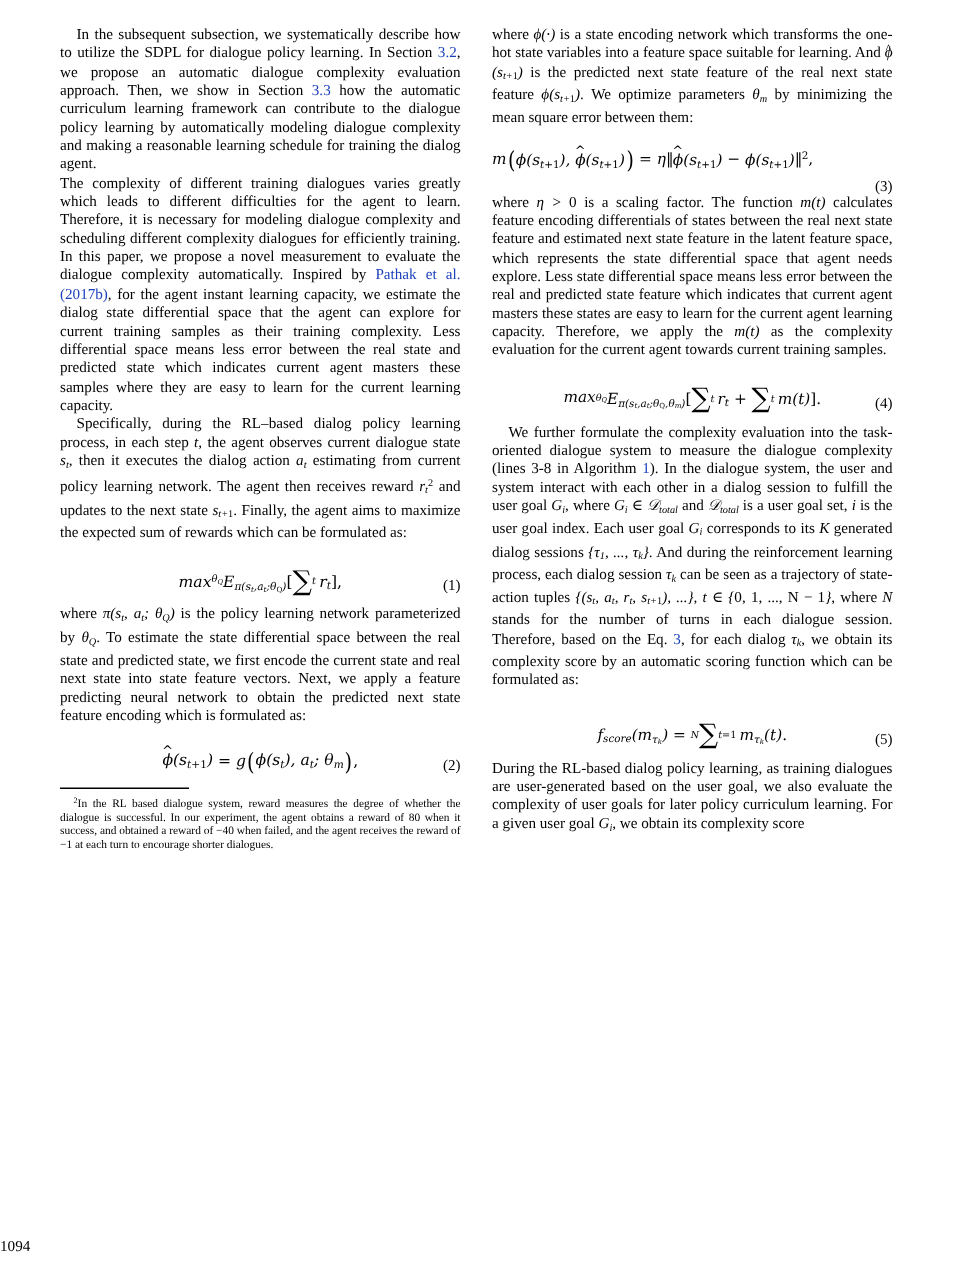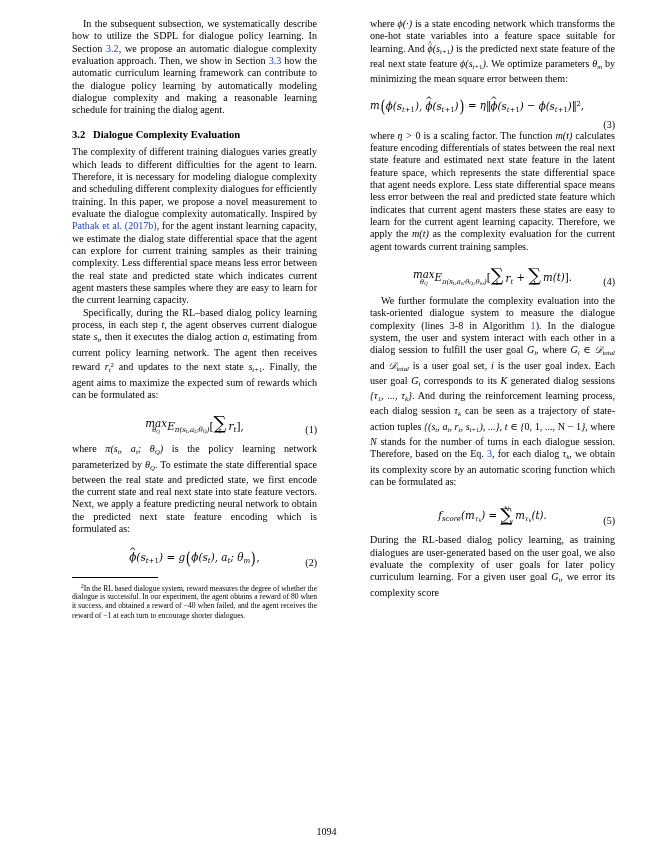--- a/index.html
+++ b/index.html
@@ -22,21 +22,20 @@
     padding: 18px 38px 0 40px;
   }
   .columns {
     display: flex;
     gap: 21px;
     align-items: flex-start;
   }
   .col {
     width: 267px;
     position: relative;
-    margin-left: 32px;
   }
   p {
     margin: 0;
     font-size: 10.1px;
     line-height: 12.35px;
     text-align: justify;
     text-justify: inter-word;
     hyphens: none;
     letter-spacing: -0.01px;
   }
@@ -85,21 +84,20 @@
   .bigop {
     font-size: 1.75em;
     font-style: normal;
     line-height: 0.6;
     position: relative;
     display: inline-block;
     vertical-align: -0.22em;
   }
   .oplim {
     display: inline-flex;
-    flex-direction: column;
     align-items: center;
     vertical-align: middle;
     line-height: 1;
   }
   .oplim .lim {
     font-size: 0.64em;
     font-style: italic;
     margin-top: -1px;
   }
   .oplim .limtop {
@@ -141,36 +139,35 @@
   .footnote .fn-indent { padding-left: 9px; }
   .fnmark {
     font-size: 0.72em;
     vertical-align: 0.5em;
   }
   .pagenum {
     position: absolute;
     left: 0;
     right: 0;
     bottom: 18px;
-    text-align: center;
+    text-align: left;
     font-size: 10.1px;
   }
   .spacer-eq { height: 8px; }
 </style>
 </head>
 <body>
 
 <div class="page">
   <div class="columns">
 
     <div class="col">
 
       <p class="indent"><span>In the subsequent subsection, we systematically describe how to utilize the SDPL for dialogue policy learning.  In Section </span><span class="lnk">3.2</span><span>, we propose an automatic dialogue complexity evaluation approach. Then, we show in Section </span><span class="lnk">3.3</span><span> how the automatic curriculum learning framework can contribute to the dialogue policy learning by automatically modeling dialogue complexity and making a reasonable learning schedule for training the dialog agent.</span></p>
 
-      <div class="sec-head"><span class="num">3.2</span><span>Dialogue Complexity Evaluation</span></div>
 
       <p class="noindent"><span>The complexity of different training dialogues varies greatly which leads to different difficulties for the agent to learn.  Therefore, it is necessary for modeling dialogue complexity and scheduling different complexity dialogues for efficiently training. In this paper, we propose a novel measurement to evaluate the dialogue complexity automatically. Inspired by </span><span class="lnk">Pathak et al. (2017b)</span><span>, for the agent instant learning capacity, we estimate the dialog state differential space that the agent can explore for current training samples as their training complexity. Less differential space means less error between the real state and predicted state which indicates current agent masters these samples where they are easy to learn for the current learning capacity.</span></p>
 
       <p class="indent"><span>Specifically, during the RL–based dialog policy learning process, in each step </span><span class="mi">t</span><span>, the agent observes current dialogue state </span><span class="mi">s<span class="sub">t</span></span><span>, then it executes the dialog action </span><span class="mi">a<span class="sub">t</span></span><span> estimating from current policy learning network. The agent then receives reward </span><span class="mi">r<span class="sub">t</span></span><span class="sup">2</span><span> and updates to the next state </span><span class="mi">s<span class="sub">t+<span class="mr">1</span></span></span><span>. Finally, the agent aims to maximize the expected sum of rewards which can be formulated as:</span></p>
 
       <div class="spacer-eq"></div>
       <div class="eq" style="height:26px;">
         <span>
           <span class="oplim">
               <span class="mi">max</span>
@@ -242,19 +239,19 @@
           <span class="mi">f<span class="sub">score</span>(m<span class="sub">τ<span class="sub">k</span></span>)</span> <span class="mr">=</span> <span class="oplim">
               <span class="limtop">N</span>
               <span class="bigop">∑</span>
               <span class="lim">t=<span class="mr">1</span></span>
             </span><span class="mi"> m<span class="sub">τ<span class="sub">k</span></span>(t)<span class="mr">.</span></span>
         </span>
         <span class="tagno">(5)</span>
       </div>
       <div class="spacer-eq"></div>
 
-      <p class="noindent"><span>During the RL-based dialog policy learning, as training dialogues are user-generated based on the user goal, we also evaluate the complexity of user goals for later policy curriculum learning. For a given user goal </span><span class="mi">G<span class="sub">i</span></span><span>, we error its complexity score</span></p>
+      <p class="noindent"><span>During the RL-based dialog policy learning, as training dialogues are user-generated based on the user goal, we also evaluate the complexity of user goals for later policy curriculum learning. For a given user goal </span><span class="mi">G<span class="sub">i</span></span><span>, we obtain its complexity score</span></p>
 
     </div>
   </div>
 
   <div class="pagenum">1094</div>
 </div>
 
 </body></html>

